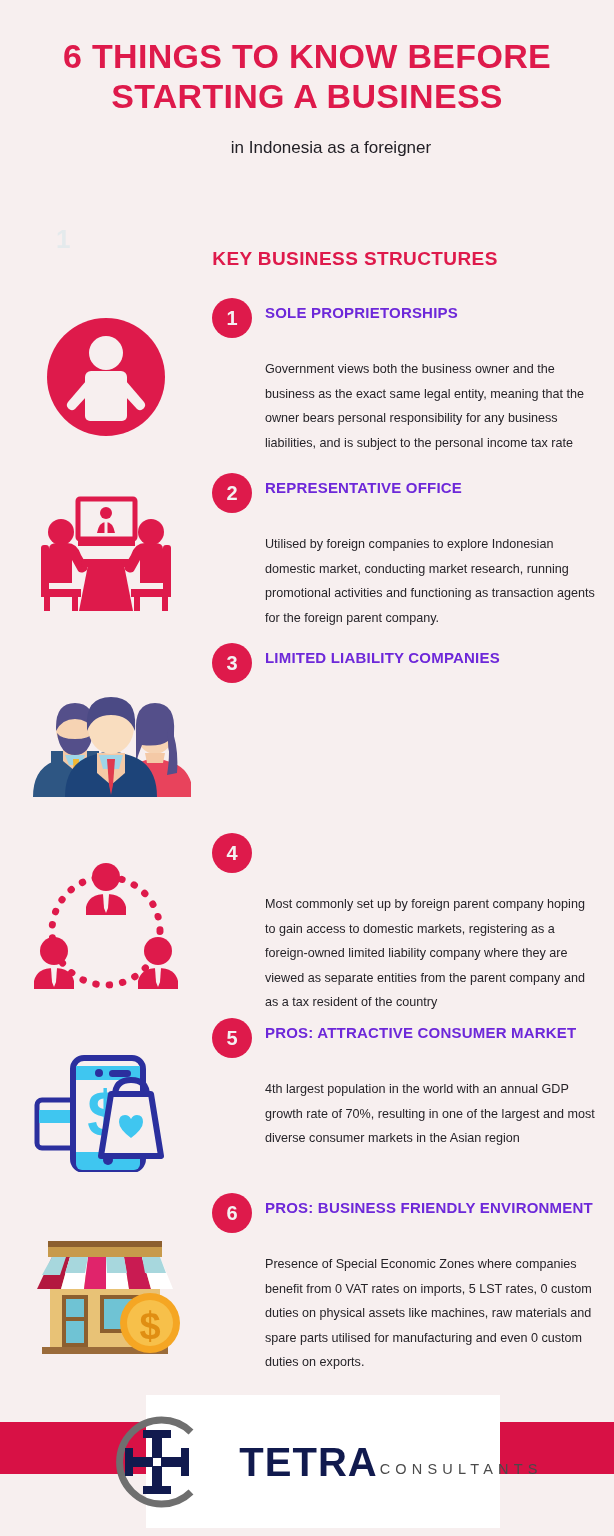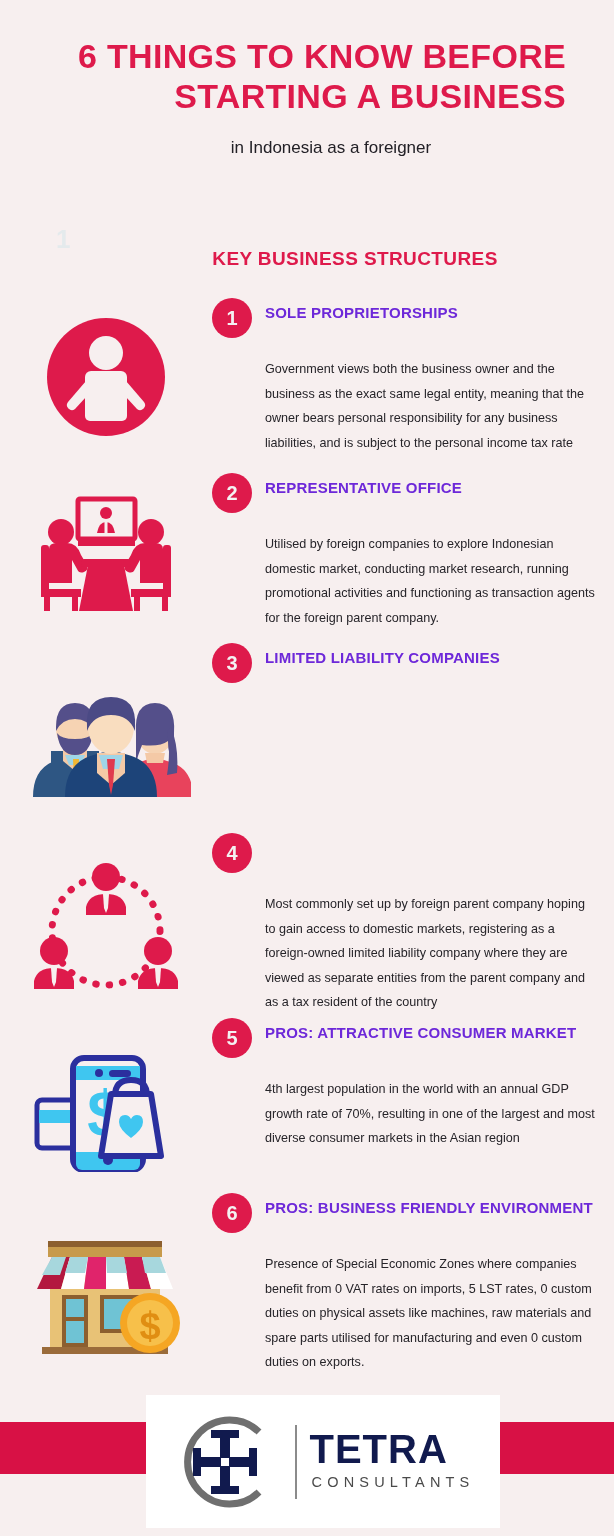--- a/index.html
+++ b/index.html
@@ -30,21 +30,20 @@
   
   .header { position:absolute; left:0; top:36px; width:614px; text-align:center; }
   .title {
     font-size:34px;
     font-weight:800;
     color:#de1a4b;
     line-height:1.18;
     letter-spacing:0.3px;
     padding:0 48px;
     text-transform:uppercase;
-    text-align:right;
   }
   .subtitle {
     margin-top:22px;
     font-size:17px;
     font-weight:400;
     color:#222026;
     margin-left:48px;
   }
   .section-heading {
     position:absolute;
@@ -114,28 +113,28 @@
   .logo-plate {
     position:absolute;
     left:146px; top:-27px;
     width:354px; height:133px;
     background:#ffffff;
     display:flex; align-items:center; justify-content:center;
     gap:0px;
   }
   .logo-mark { flex:0 0 auto; margin-right:4px; }
   .logo-div  { width:2px; height:74px; background:#8b8b8b; margin:0 12px; }
-  .logo-txt  { display:flex; flex-direction:column; justify-content:center; }
+  .logo-txt  { display:flex; flex-direction:row; justify-content:center; }
   .logo-name {
     font-size:40px; font-weight:800; color:#111a4e;
     letter-spacing:1px; line-height:0.95;
   }
   .logo-sub {
     font-size:14.5px; font-weight:400; color:#4a4a4a;
-    letter-spacing:5.2px; line-height:1.4; margin-top:4px; margin-left:2px;
+    letter-spacing:5.2px; line-height:1.4; margin-top:16px; margin-left:2px;
   }
 </style>
 </head>
 <body>
 
 <div class="page">
 
   <div class="watermark">1</div>
 
   <div class="header">

